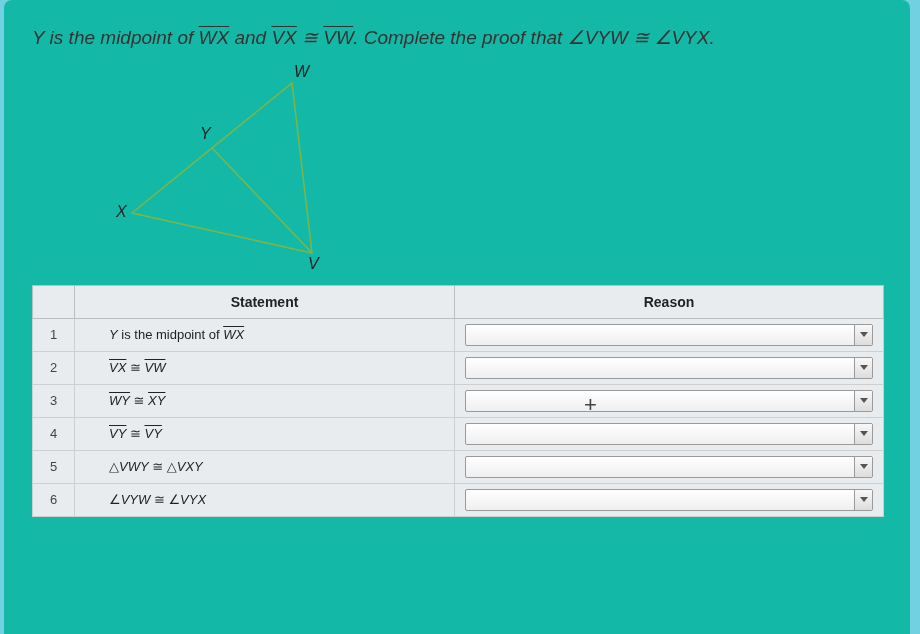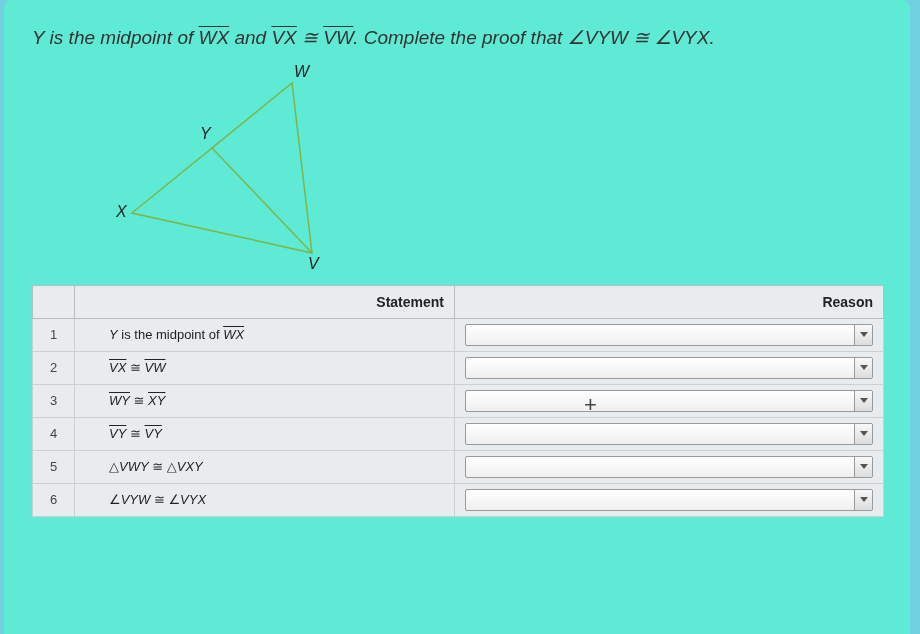--- a/index.html
+++ b/index.html
@@ -10,21 +10,21 @@
     background: #72d1e0;
     font-family: "Segoe UI", Arial, sans-serif;
     overflow: hidden;
   }
   .page {
     position: absolute;
     left: 4px;
     top: 0;
     width: 906px;
     height: 634px;
-    background: #5eead4;
+    background: #14b8a6;
     border-radius: 8px 8px 0 0;
     padding: 24px 44px 0 28px;
   }
   .problem-text {
     font-size: 19px;
     color: #333;
     line-height: 1.5;
     font-style: italic;
     font-family: "Verdana", "Segoe UI", sans-serif;
     font-weight: 400;
@@ -42,21 +42,21 @@
   .diag-label { font-size: 16px; font-style: italic; fill: #222; font-family: Verdana, Arial, sans-serif; }
 
   .proof-table {
     width: 852px;
     border-collapse: collapse;
     border: 1px solid #bdbdbd;
     font-size: 13px;
     color: #222;
   }
   .proof-table th {
-    text-align: right;
+    text-align: center;
     font-weight: 700;
     padding: 8px 10px;
     border: 1px solid #bdbdbd;
     background: #e9ecee;
     font-size: 14px;
   }
   .proof-table td {
     border: 1px solid #cfcfcf;
     padding: 5px 10px;
     vertical-align: middle;

